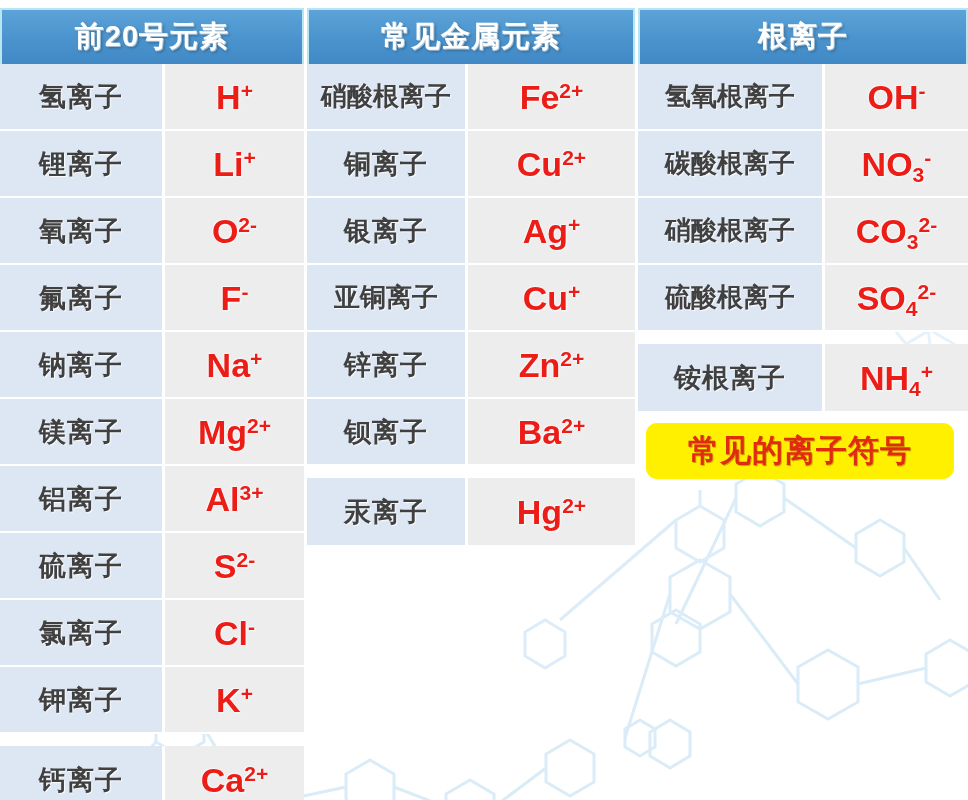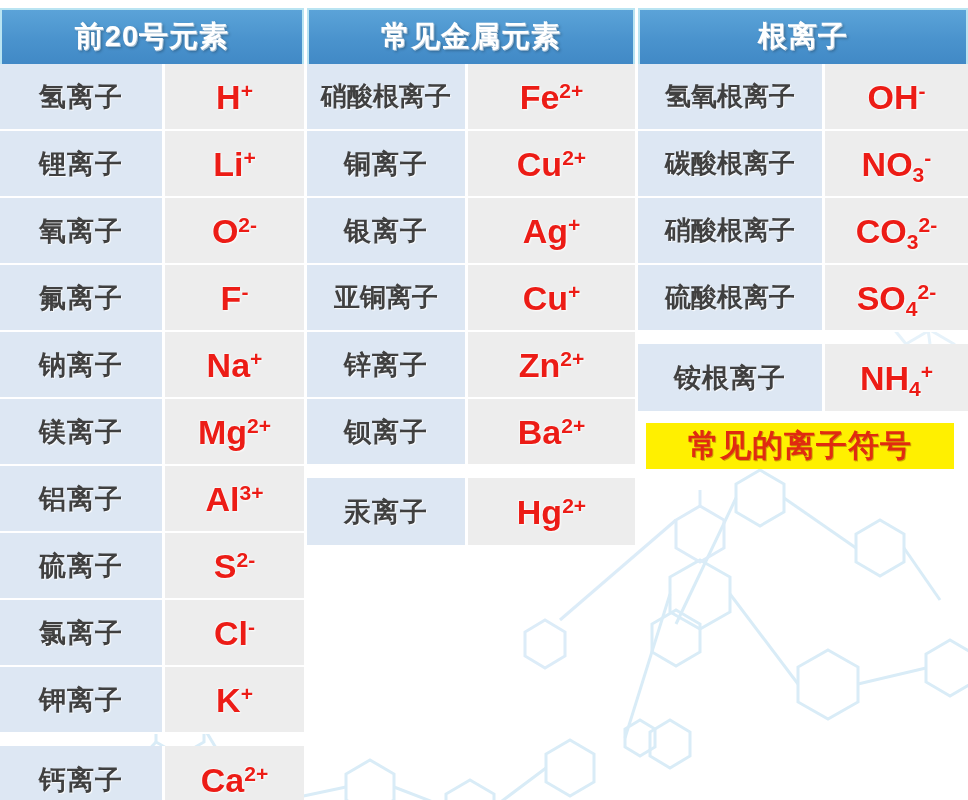--- a/index.html
+++ b/index.html
@@ -127,26 +127,27 @@
 
   #col-radicals   { left: 638px; top: 8px; width: 330px; border-radius: 22px; }
   #col-radicals .cell-name { width: 187px; }
 
   
   #caption-box {
     position: absolute;
     left: 646px;
     top: 423px;
     width: 308px;
-    height: 46px;
+    height: 56px;
     background: #fff000;
     display: flex;
     align-items: center;
     justify-content: center;
     z-index: 3;
+    border-radius: 11px;
   }
   #caption-box .cap-txt {
     color: #e02b10;
     font-size: 31px;
     font-weight: bold;
     letter-spacing: 1px;
     white-space: nowrap;
     text-shadow: 1px 1px 0 rgba(120,30,0,0.35);
   }
 </style>

